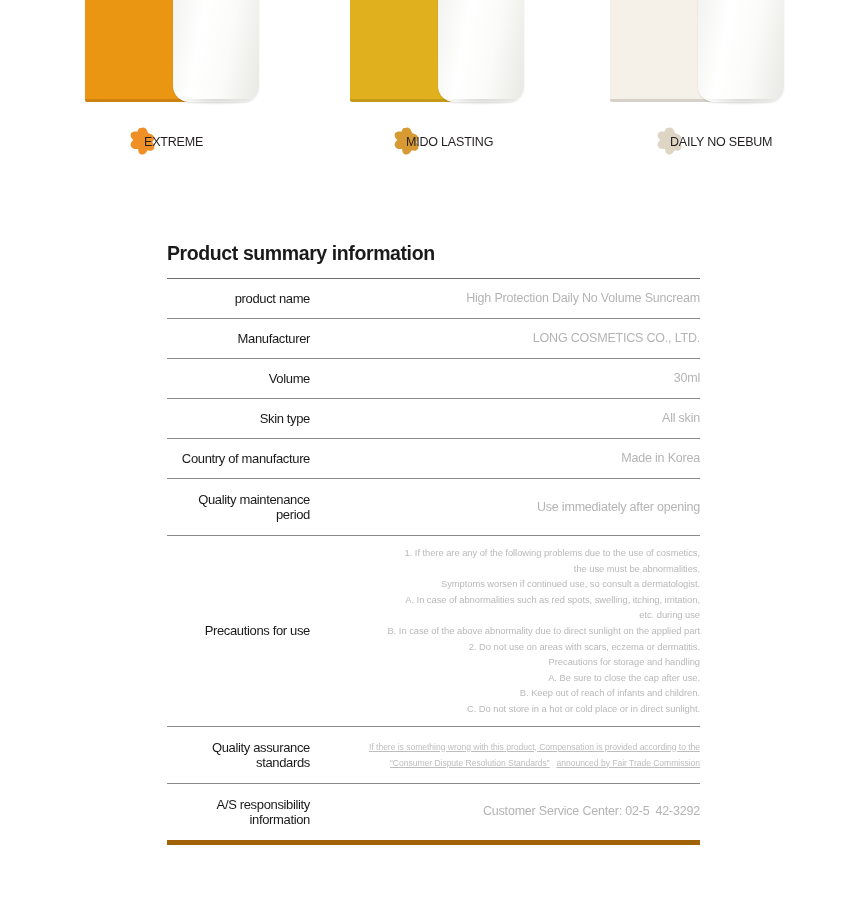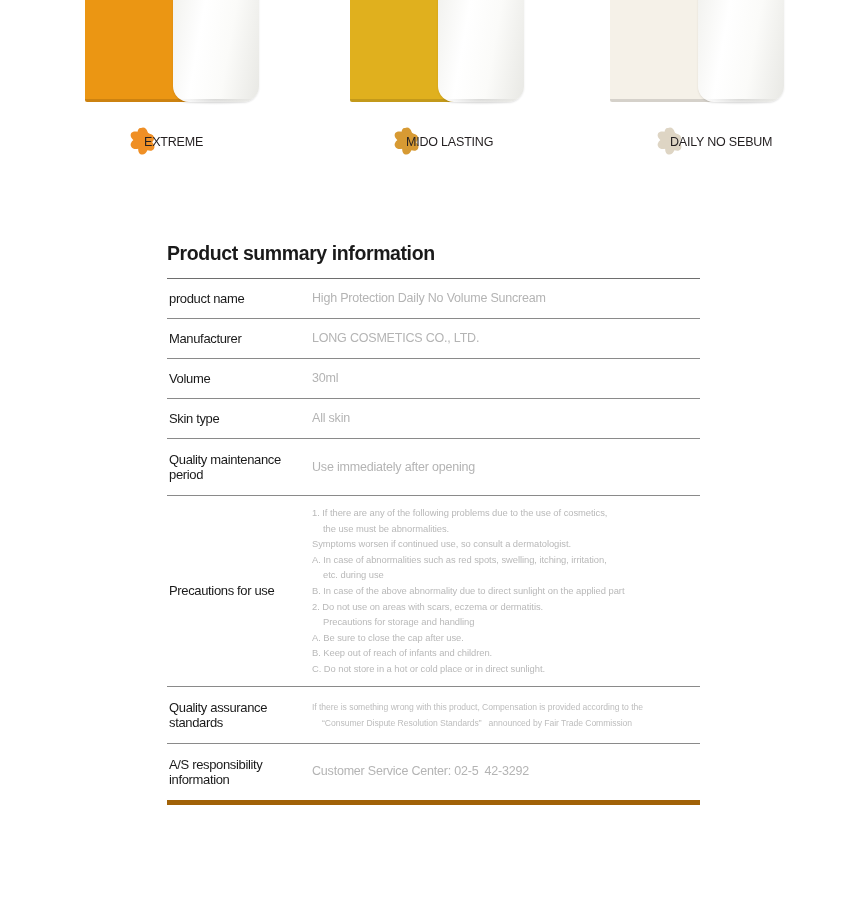--- a/index.html
+++ b/index.html
@@ -120,20 +120,21 @@
     font-weight: bold;
     color: #1a1a1a;
     letter-spacing: -0.4px;
     padding-bottom: 13px;
     margin: 0;
   }
   table.spec {
     width: 533px;
     border-collapse: collapse;
     table-layout: fixed;
+    text-align: right;
   }
   table.spec tr { border-top: 1px solid #8a8a8a; }
   table.spec tr.first-row { border-top: 1px solid #6e6e6e; }
   table.spec tr.last-row { border-bottom: 5px solid #a16207; }
   table.spec td { vertical-align: middle; }
   td.k {
     width: 141px;
     font-size: 13px;
     color: #1a1a1a;
     letter-spacing: -0.35px;
@@ -159,21 +160,21 @@
   td.v.block .ln { white-space: nowrap; }
   td.v.block .ln.ind { padding-left: 11px; }
 
   td.v.fine {
     font-size: 8.6px;
     line-height: 16px;
     color: #bdbdbd;
     letter-spacing: -0.05px;
     padding: 10px 0 10px 2px;
   }
-  td.v.fine .ln2 { white-space: nowrap; display: block; }
+  td.v.fine .ln2 { white-space: nowrap; display: block; text-decoration: underline; }
   td.v.fine .ln2.ind2 { padding-left: 10px; }
   td.v.fine .gap { display: inline-block; width: 7px; }
 </style>
 </head>
 <body>
 
 <div class="banner">
 
   <div class="product p1">
     <div class="shot">
@@ -251,20 +252,24 @@
         <td class="k">Manufacturer</td>
         <td class="v">LONG COSMETICS CO., LTD.</td>
       </tr>
       <tr>
         <td class="k">Volume</td>
         <td class="v">30ml</td>
       </tr>
       <tr>
         <td class="k">Skin type</td>
         <td class="v">All skin</td>
+      </tr>
+      <tr>
+        <td class="k">Country of manufacture</td>
+        <td class="v">Made in Korea</td>
       </tr>
       <tr class="tall">
         <td class="k">Quality maintenance period</td>
         <td class="v">Use immediately after opening</td>
       </tr>
 
       <tr>
         <td class="k">Precautions for use</td>
         <td class="v block">
           <div class="ln">1. If there are any of the following problems due to the use of cosmetics,</div>

